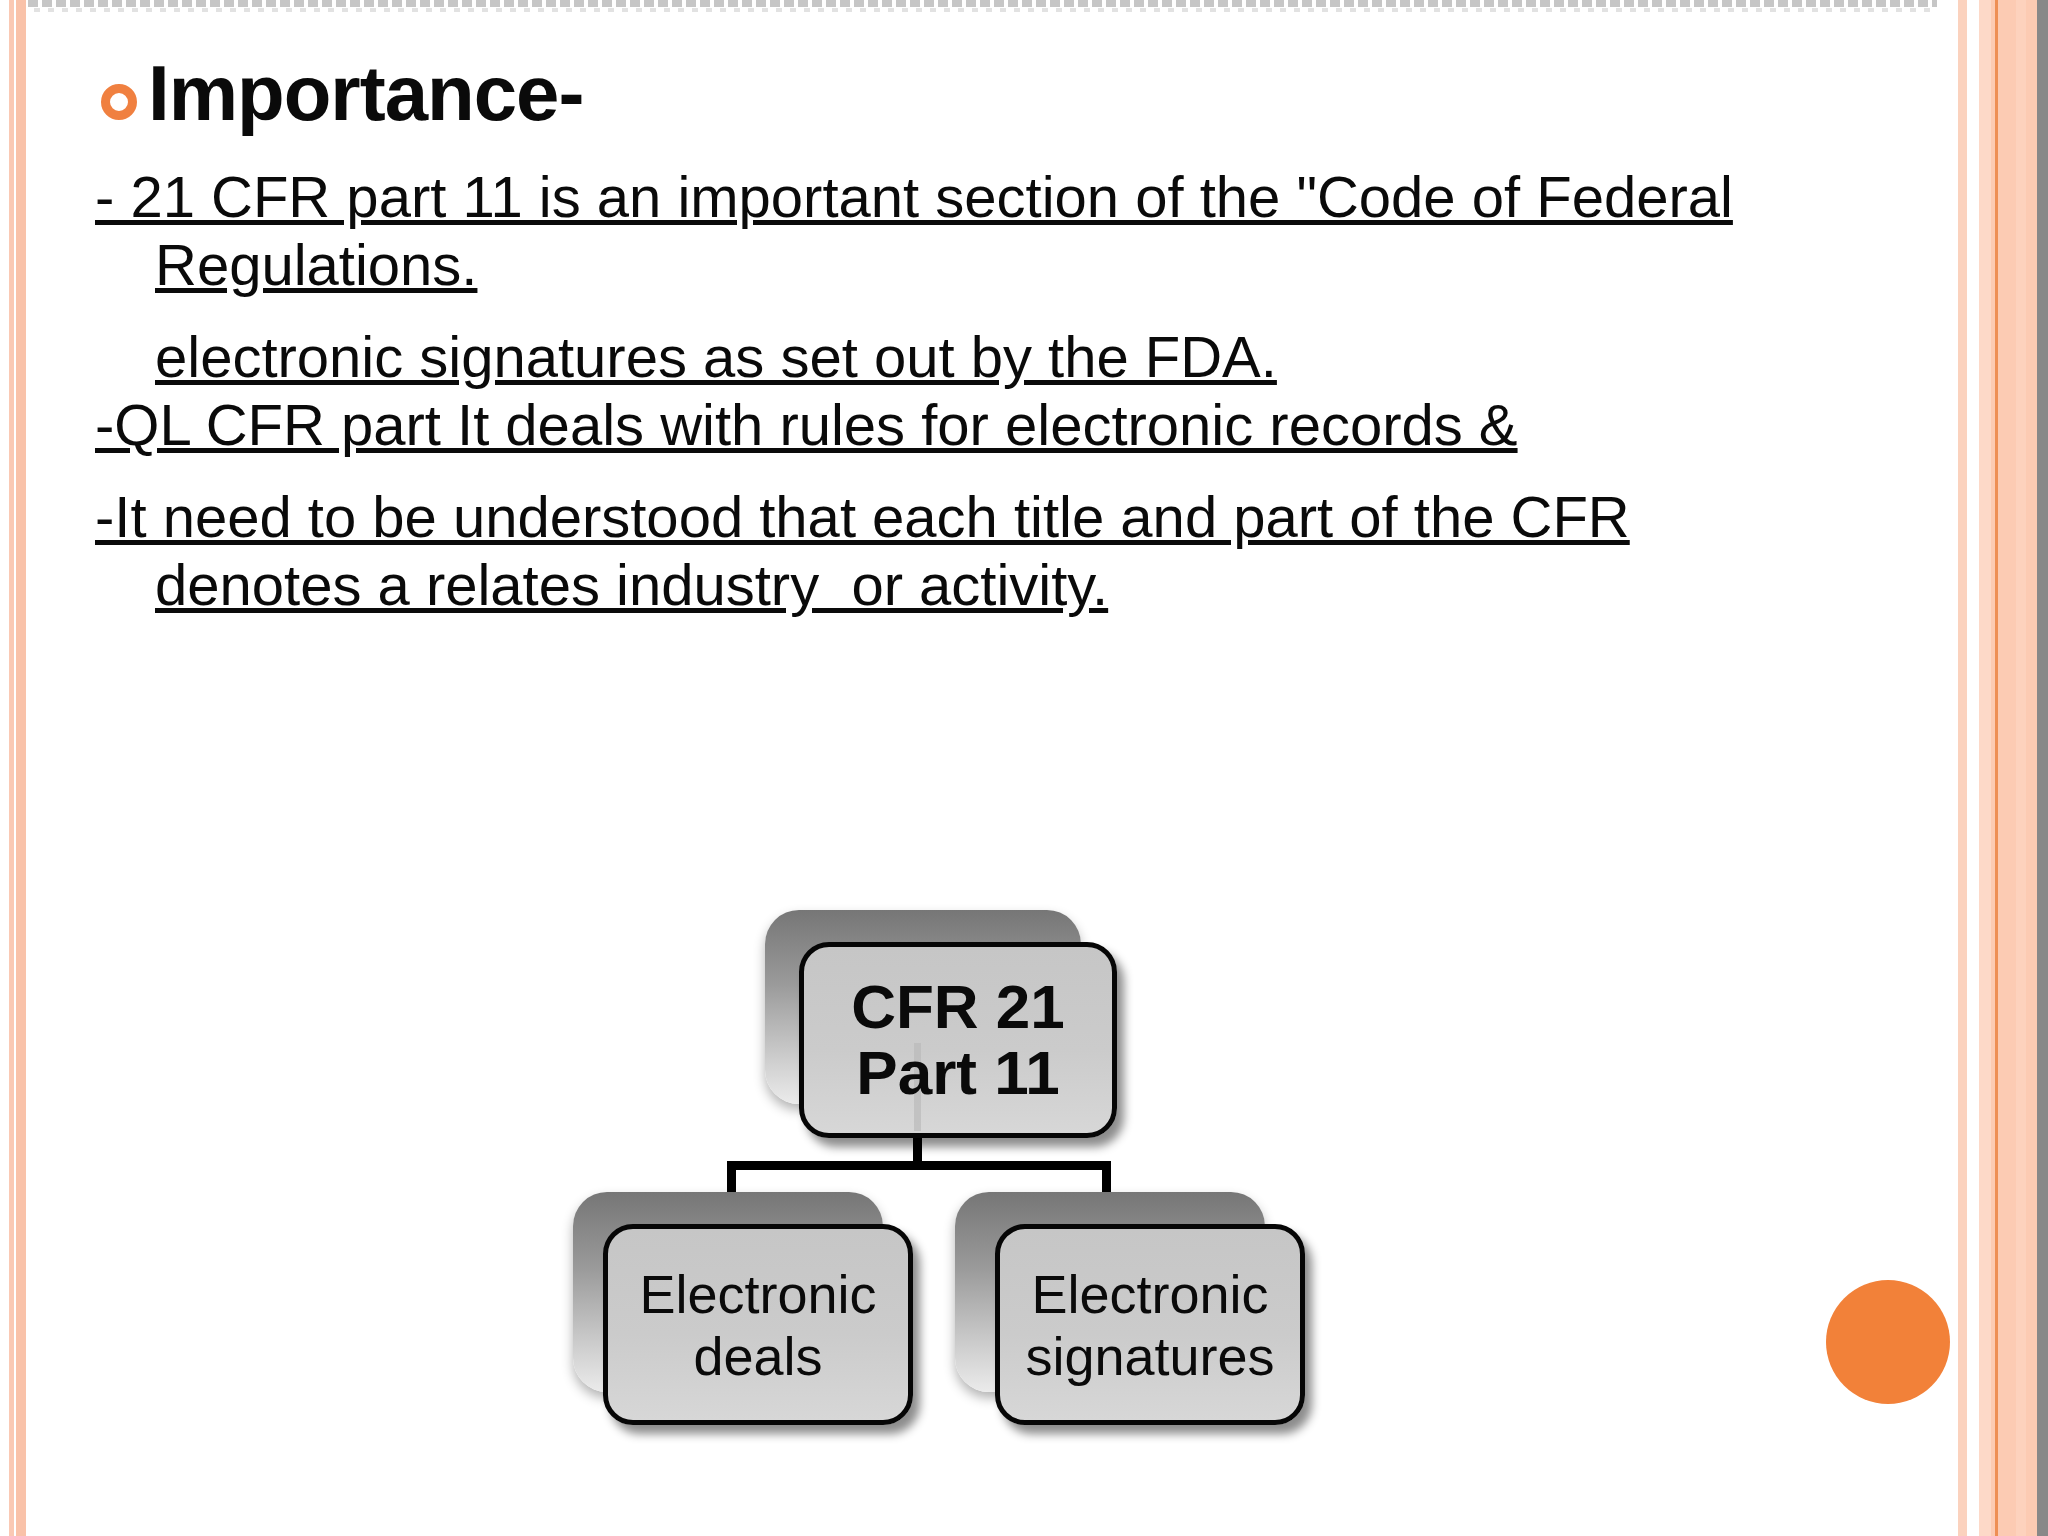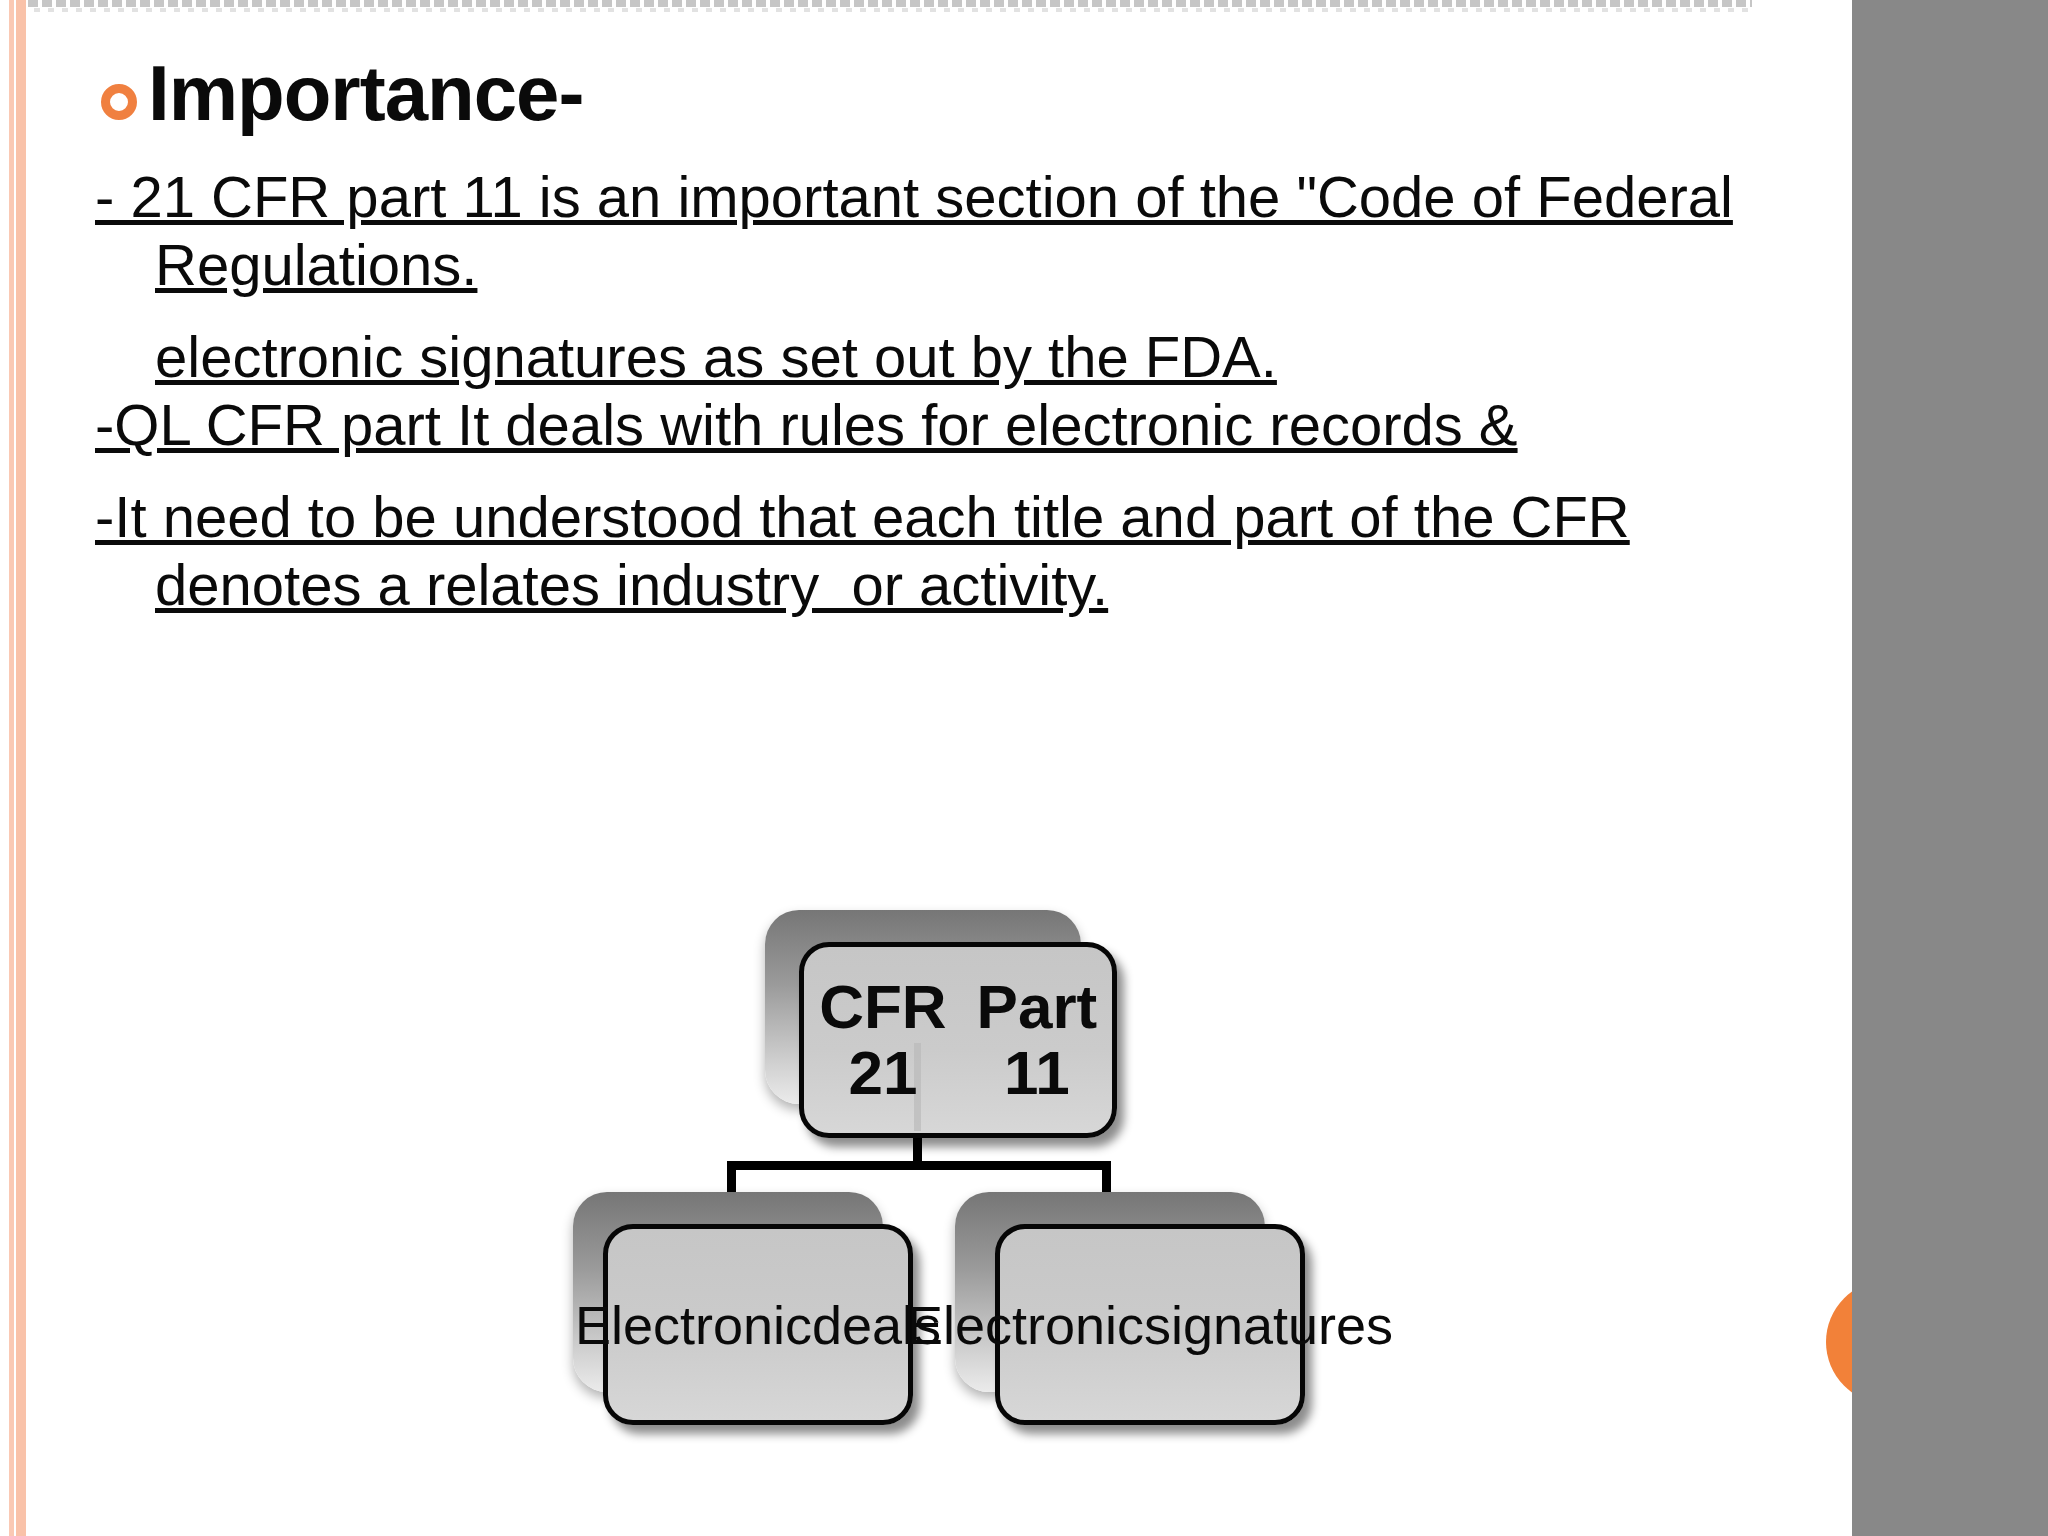--- a/index.html
+++ b/index.html
@@ -1,18 +1,18 @@
 <!DOCTYPE html>
 <html><head>
 <meta charset="utf-8">
 <style>
   html,body{margin:0;padding:0;background:#888;}
   .slide{
     position:relative;
-    width:1852px;height:1536px;
+    width:2037px;height:1536px;
     background:#ffffff;
     overflow:hidden;
     font-family:"Liberation Sans","DejaVu Sans",sans-serif;
     color:#0a0a0a;
   }
   
   .dash-row1{position:absolute;top:0;left:28px;right:100px;height:7px;
     background:repeating-linear-gradient(90deg,#c6c6c6 0 10px,transparent 10px 14px);}
   .dash-row2{position:absolute;top:8px;left:34px;right:100px;height:4px;
     background:repeating-linear-gradient(90deg,#e2e2e2 0 6px,transparent 6px 14px);}
@@ -43,21 +43,21 @@
   .c-rd  {left:1102px;top:1161px;width:9px;  height:38px;}
   .shadowbox{position:absolute;z-index:2;border-radius:34px;
     background:linear-gradient(180deg,#767676 0%,#9a9a9a 38%,#cfcfcf 78%,#ebebeb 100%);
     box-shadow:0 6px 12px rgba(0,0,0,0.30);}
   .sb-top{left:765px;top:910px;width:316px;height:194px;}
   .sb-l  {left:573px;top:1192px;width:310px;height:200px;}
   .sb-r  {left:955px;top:1192px;width:310px;height:200px;}
   .node{position:absolute;z-index:3;border:5px solid #060606;border-radius:30px;
     background:linear-gradient(180deg,#c6c6c6 0%,#cbcbcb 55%,#d7d7d7 100%);
     box-shadow:7px 9px 10px rgba(0,0,0,0.45);
-    display:flex;flex-direction:row;align-items:center;justify-content:center;
+    display:flex;flex-direction:column;align-items:center;justify-content:center;
     text-align:center;}
   .n-top{left:799px;top:942px;width:308px;height:186px;
     font-size:62px;font-weight:bold;line-height:66px;}
   .n-top .innerline{position:absolute;left:110px;top:96px;width:7px;height:88px;
     background:#b9b9b9;opacity:.65;}
   .n-l{left:603px;top:1224px;width:300px;height:191px;font-size:54px;line-height:62px;}
   .n-r{left:995px;top:1224px;width:300px;height:191px;font-size:54px;line-height:62px;}
   .node span{position:relative;z-index:2;}
   
   .orange-circle{position:absolute;left:1826px;top:1280px;width:124px;height:124px;

